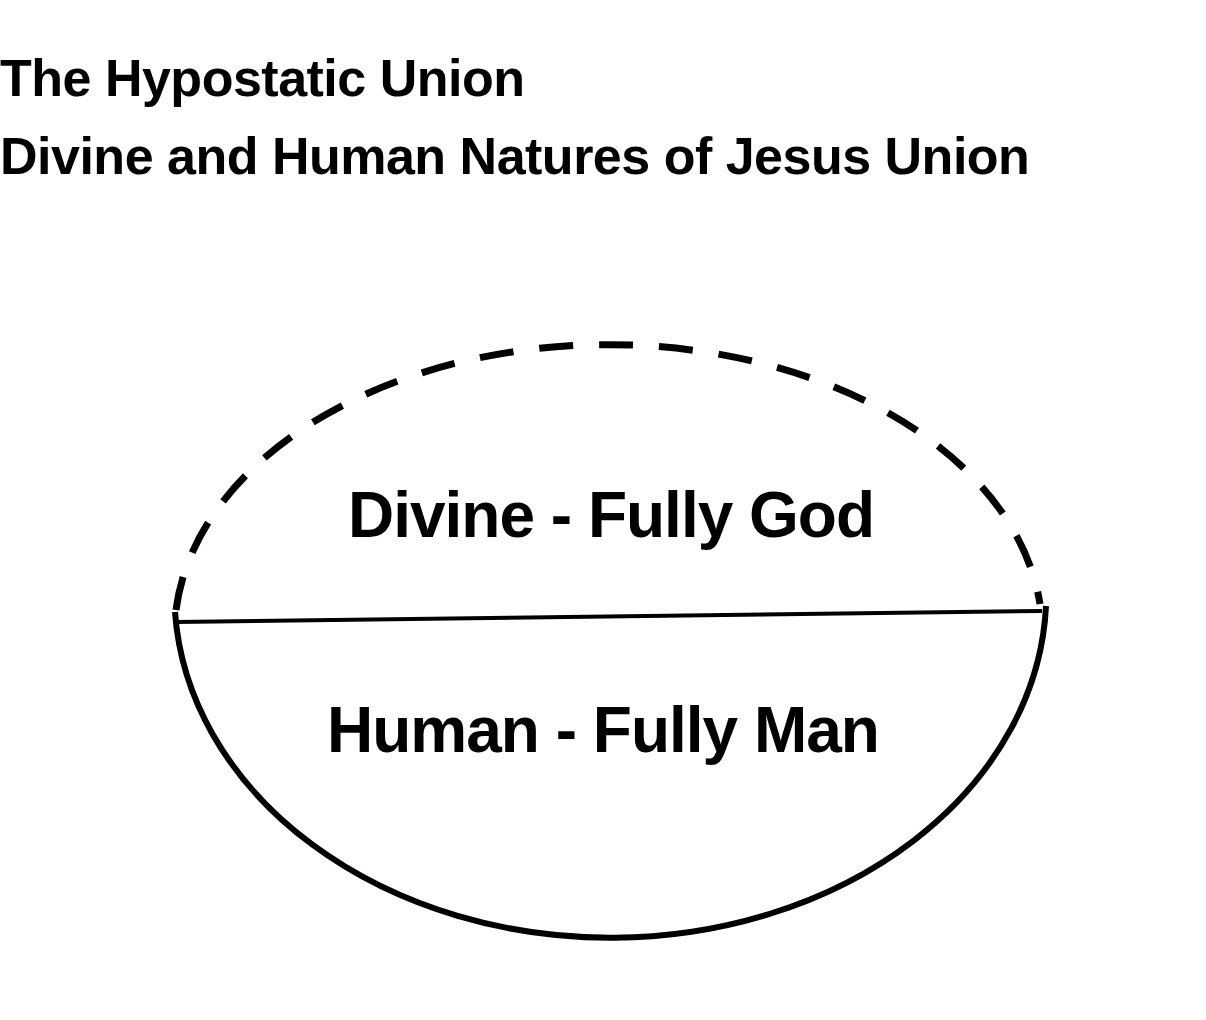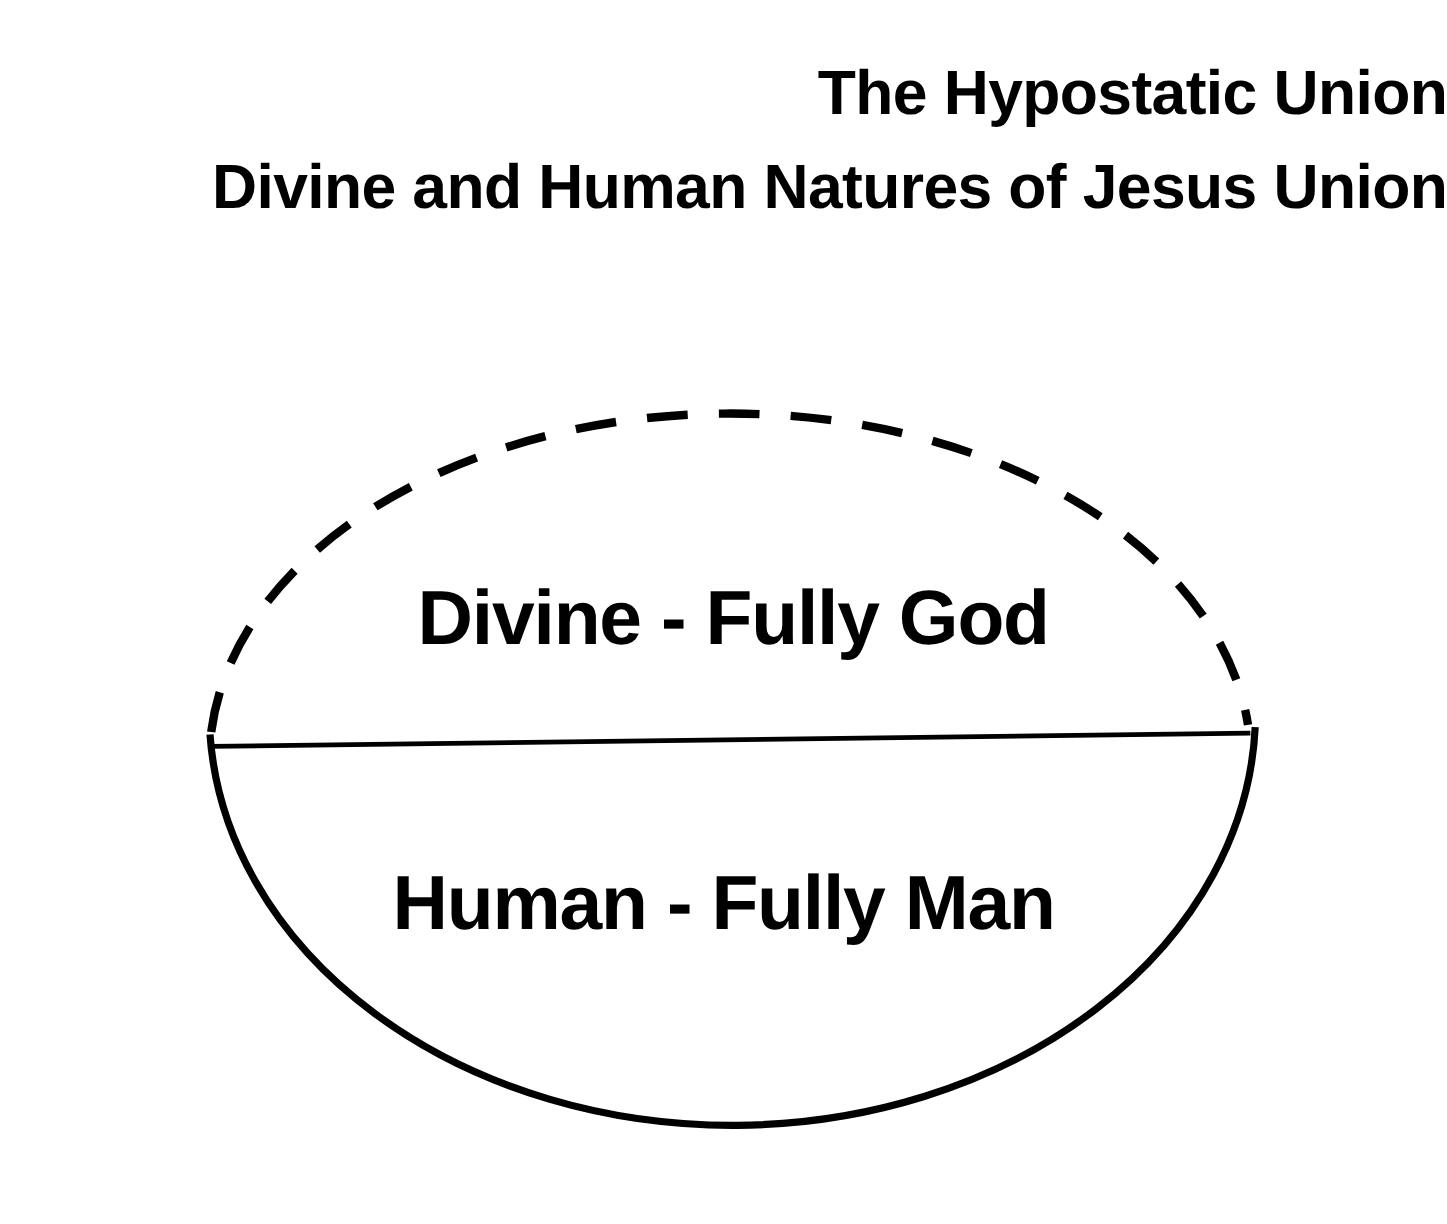--- a/index.html
+++ b/index.html
@@ -1,26 +1,26 @@
 <!DOCTYPE html>
 <html><head>
 <meta charset="utf-8">
 <style>
   html, body { margin: 0; padding: 0; background: #ffffff; }
   body { width: 1206px; height: 1020px; position: relative; overflow: hidden;
          font-family: "Liberation Sans", "DejaVu Sans", sans-serif; color: #000; }
-  .title { position: absolute; left: 0; width: 1206px; text-align: right;
+  .title { position: absolute; left: 0; width: 1206px; text-align: left;
            font-weight: bold; font-size: 52px; letter-spacing: -0.5px; line-height: 1; }
   .title.l1 { top: 52px; }
   .title.l2 { top: 130px; }
   svg.diagram { position: absolute; left: 0; top: 0; }
   .label { position: absolute; left: 0; width: 1206px; text-align: center;
            font-weight: bold; font-size: 64px; letter-spacing: -1px; line-height: 1; }
   .label.divine { top: 483px; left: 8px; }
-  .label.human { top: 720px; }
+  .label.human { top: 698px; }
 </style>
 </head>
 <body>
 
 <div class="title l1">The Hypostatic Union</div>
 <div class="title l2">Divine and Human Natures of Jesus Union</div>
 
 <svg class="diagram" width="1206" height="1020" viewBox="0 0 1206 1020" xmlns="http://www.w3.org/2000/svg">
 
   <path d="M 176 610 A 434 290 0 0 1 1040 604" fill="none" stroke="#000" stroke-width="7" stroke-dasharray="34 26"></path>

